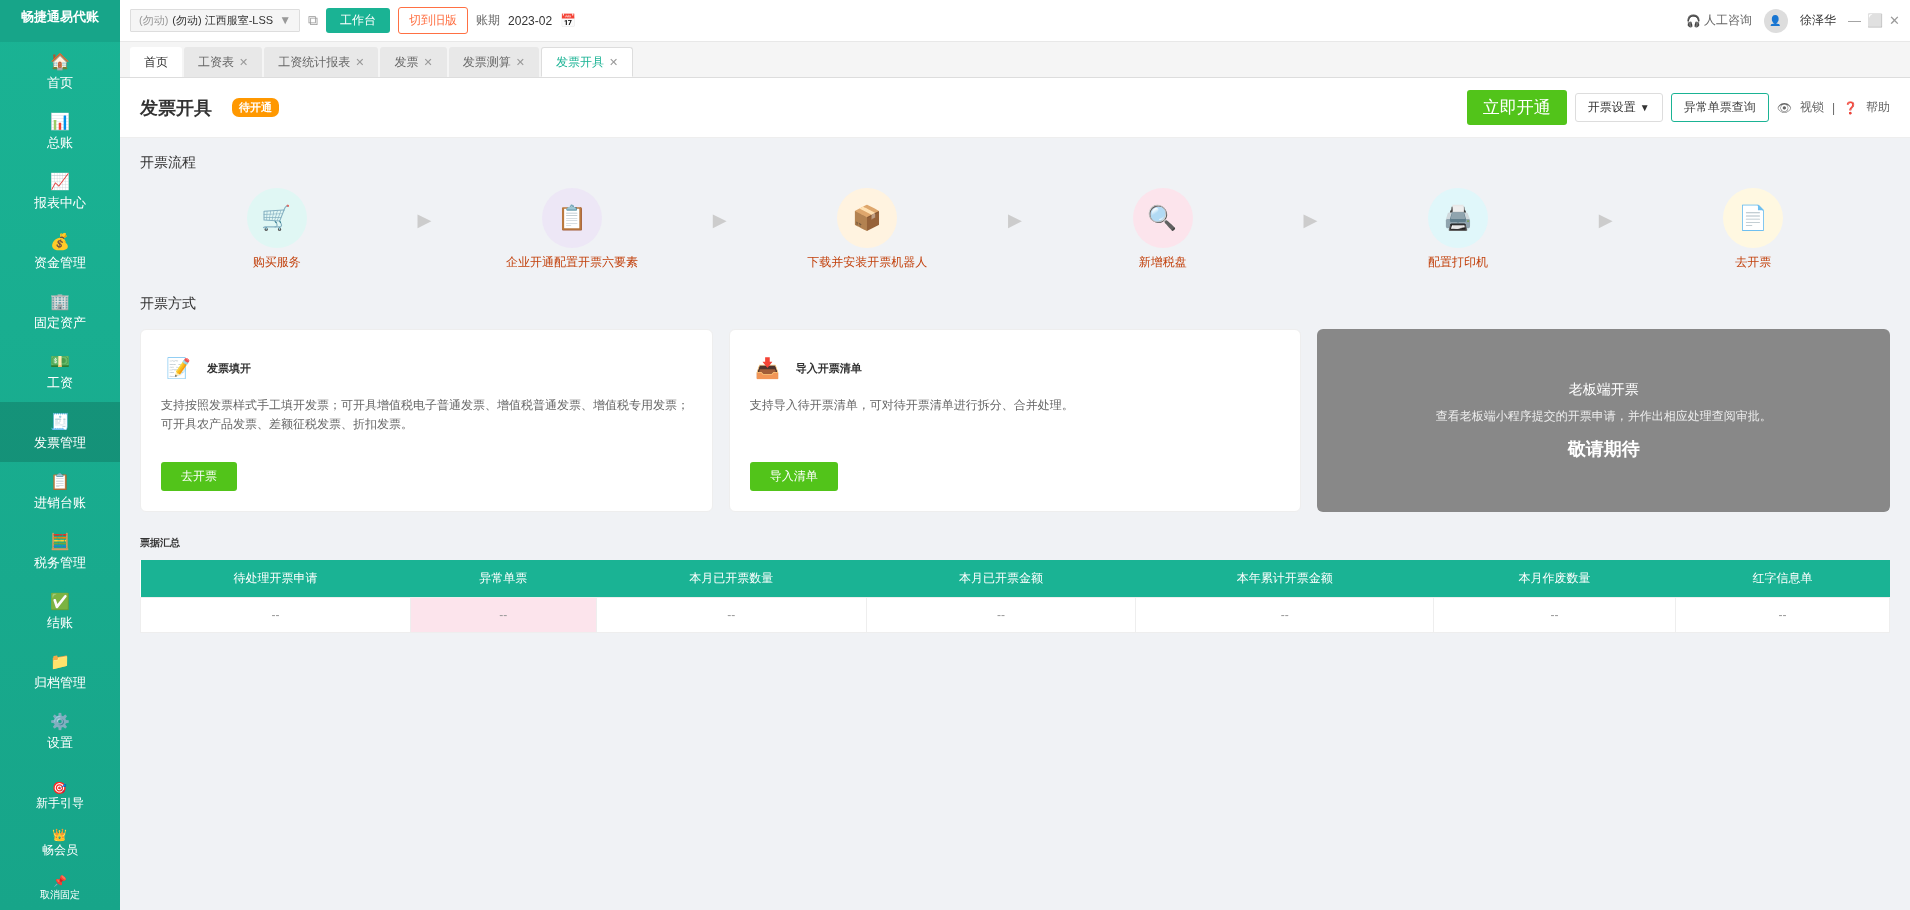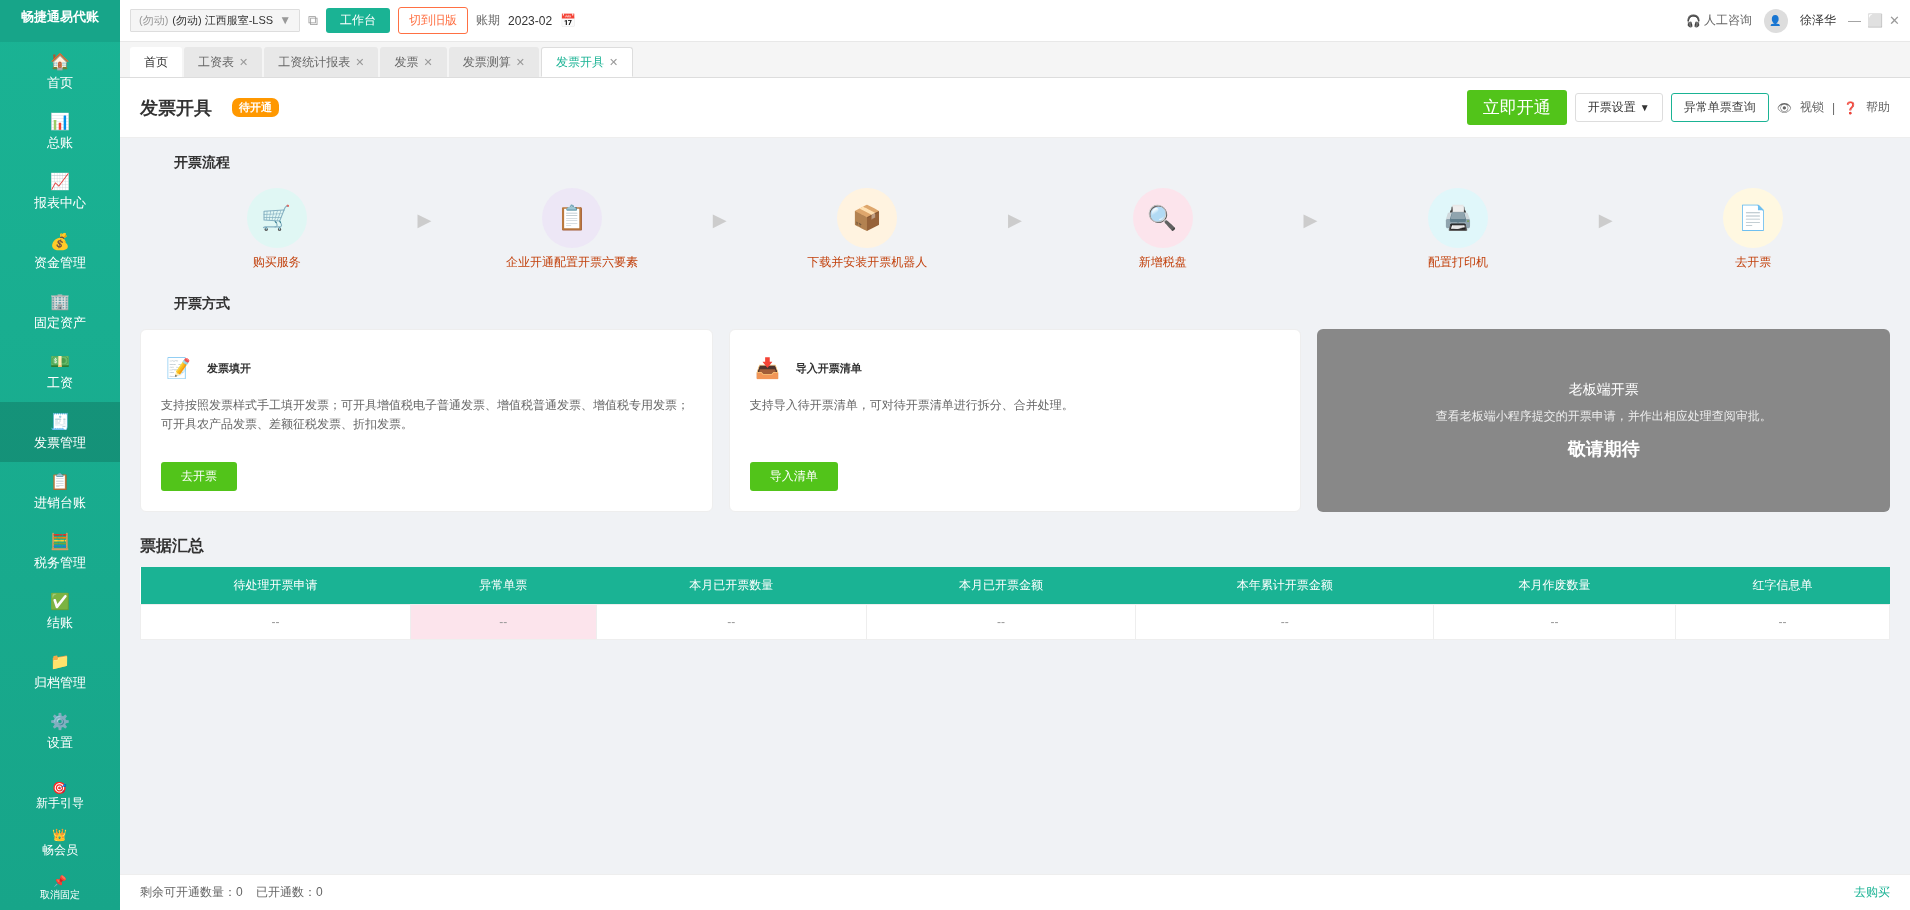--- a/index.html
+++ b/index.html
@@ -49,21 +49,21 @@
     .btn-primary { background: #52c41a; color: white; border: none; padding: 6px 16px; border-radius: 3px; cursor: pointer; font-size: 17px; }
     .btn-outline { background: white; color: #333; border: 1px solid #ddd; padding: 5px 12px; border-radius: 3px; cursor: pointer; font-size: 12px; display: flex; align-items: center; gap: 4px; }
     .btn-outline .arrow { font-size: 10px; }
     .btn-query { background: white; color: #404040; border: 1px solid #1ab394; padding: 5px 12px; border-radius: 3px; cursor: pointer; font-size: 12px; }
     .view-controls { display: flex; align-items: center; gap: 8px; font-size: 12px; color: #666; }
     .view-controls span { cursor: pointer; }
 
     .page-body { padding: 16px 20px; }
 
     
-    .section-title { font-size: 14px; font-weight: bold; color: #333; margin-bottom: 16px; margin-left: 34px; }
+    .section-title { font-size: 14px; font-weight: normal; color: #333; margin-bottom: 16px; }
 
     
     .flow-steps { display: flex; align-items: center; margin-bottom: 24px; }
     .flow-step { display: flex; flex-direction: column; align-items: center; flex: 1; }
     .step-icon { width: 60px; height: 60px; border-radius: 50%; display: flex; align-items: center; justify-content: center; font-size: 24px; margin-bottom: 6px; }
     .step-icon.teal { background: #e0f7f4; }
     .step-icon.purple { background: #ede7f6; }
     .step-icon.orange { background: #fff3e0; }
     .step-icon.pink { background: #fce4ec; }
     .step-icon.cyan { background: #e0f7fa; }
@@ -78,21 +78,21 @@
     .method-header { display: flex; align-items: center; gap: 10px; margin-bottom: 10px; }
     .method-icon { width: 36px; height: 36px; display: flex; align-items: center; justify-content: center; font-size: 20px; }
     .method-title { font-size: 11px; font-weight: bold; color: #333; }
     .method-desc { font-size: 12px; color: #666; line-height: 1.6; margin-bottom: 16px; min-height: 50px; }
     .method-btn { background: #52c41a; color: white; border: none; padding: 6px 20px; border-radius: 3px; cursor: pointer; font-size: 12px; }
     .coming-soon { color: white; font-size: 18px; font-weight: bold; }
     .coming-soon-title { color: white; font-size: 14px; margin-bottom: 8px; }
     .coming-soon-desc { color: rgba(255,255,255,0.85); font-size: 12px; text-align: center; line-height: 1.5; margin-bottom: 12px; }
 
     
-    .summary-title { font-size: 16px; font-weight: bold; color: #333; margin-bottom: 10px; }
+    .summary-title { font-size: 10px; font-weight: bold; color: #333; margin-bottom: 10px; }
     .summary-table { width: 100%; border-collapse: collapse; background: white; }
     .summary-table th { background: #1ab394; color: white; padding: 10px 16px; font-size: 12px; font-weight: normal; text-align: center; }
     .summary-table td { padding: 10px 16px; font-size: 12px; color: #999; text-align: center; border: 1px solid #eee; }
     .summary-table td.highlight { background: #fce4ec; }
 
     
     .footer { height: 36px; background: white; border-top: 1px solid #eee; display: flex; align-items: center; justify-content: space-between; padding: 0 20px; font-size: 12px; color: #666; }
     .footer-link { color: #1ab394; cursor: pointer; }
 
     
@@ -337,24 +337,14 @@
               <td>--</td>
               <td>--</td>
               <td>--</td>
             </tr>
           </tbody>
       </table>
 
     </div>
   </div>
 
-  <div class="footer">
-    <div>
-      <span>剩余可开通数量：0</span>
-      &nbsp;&nbsp;
-      <span>已开通数：0</span>
-    </div>
-    <div>
-      <span class="footer-link">去购买</span>
-    </div>
-  </div>
 
 </div>
 
 </body></html>

